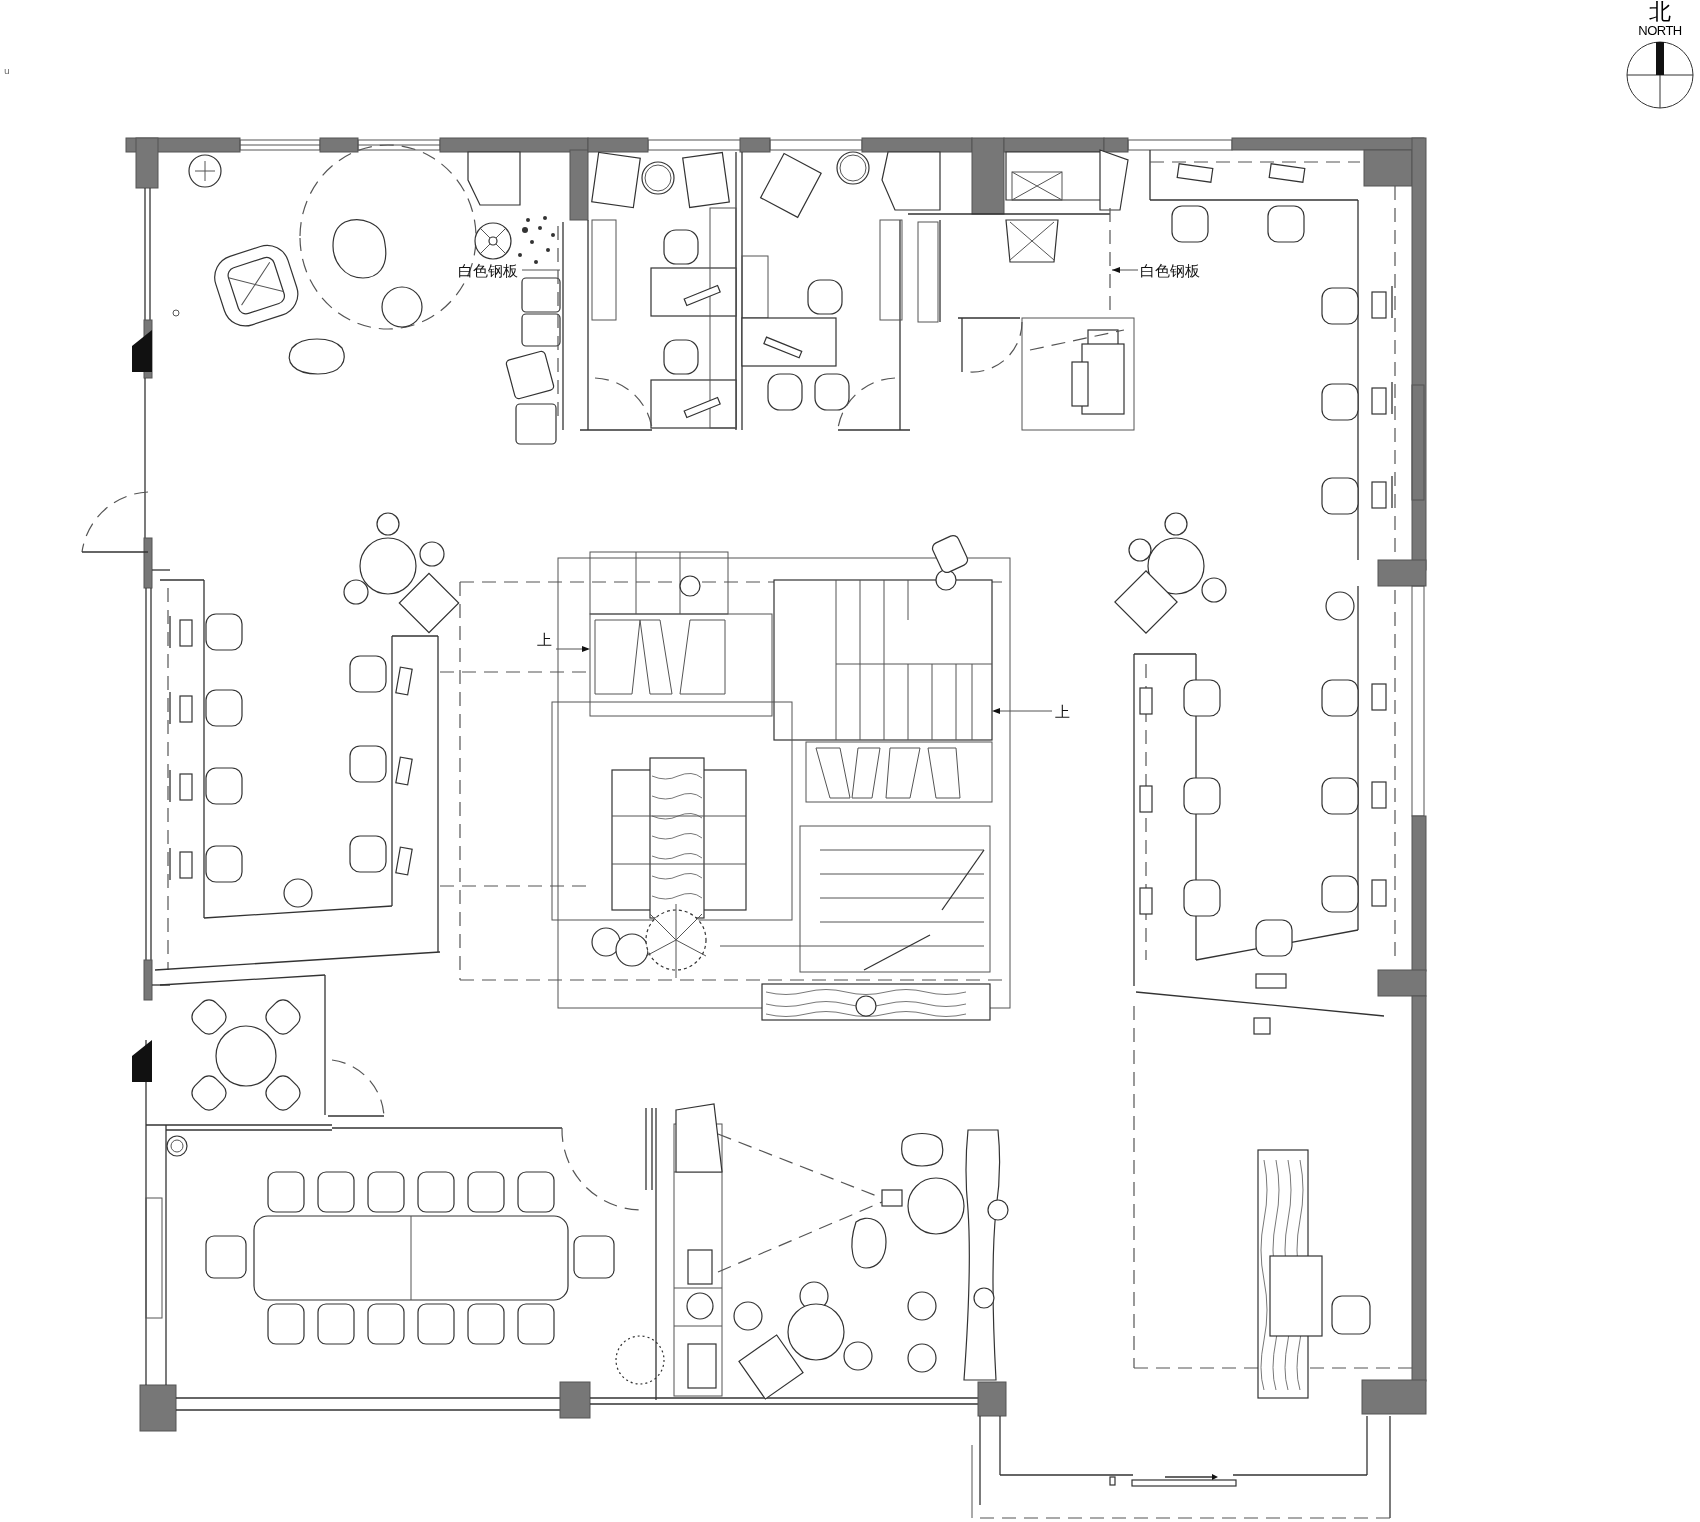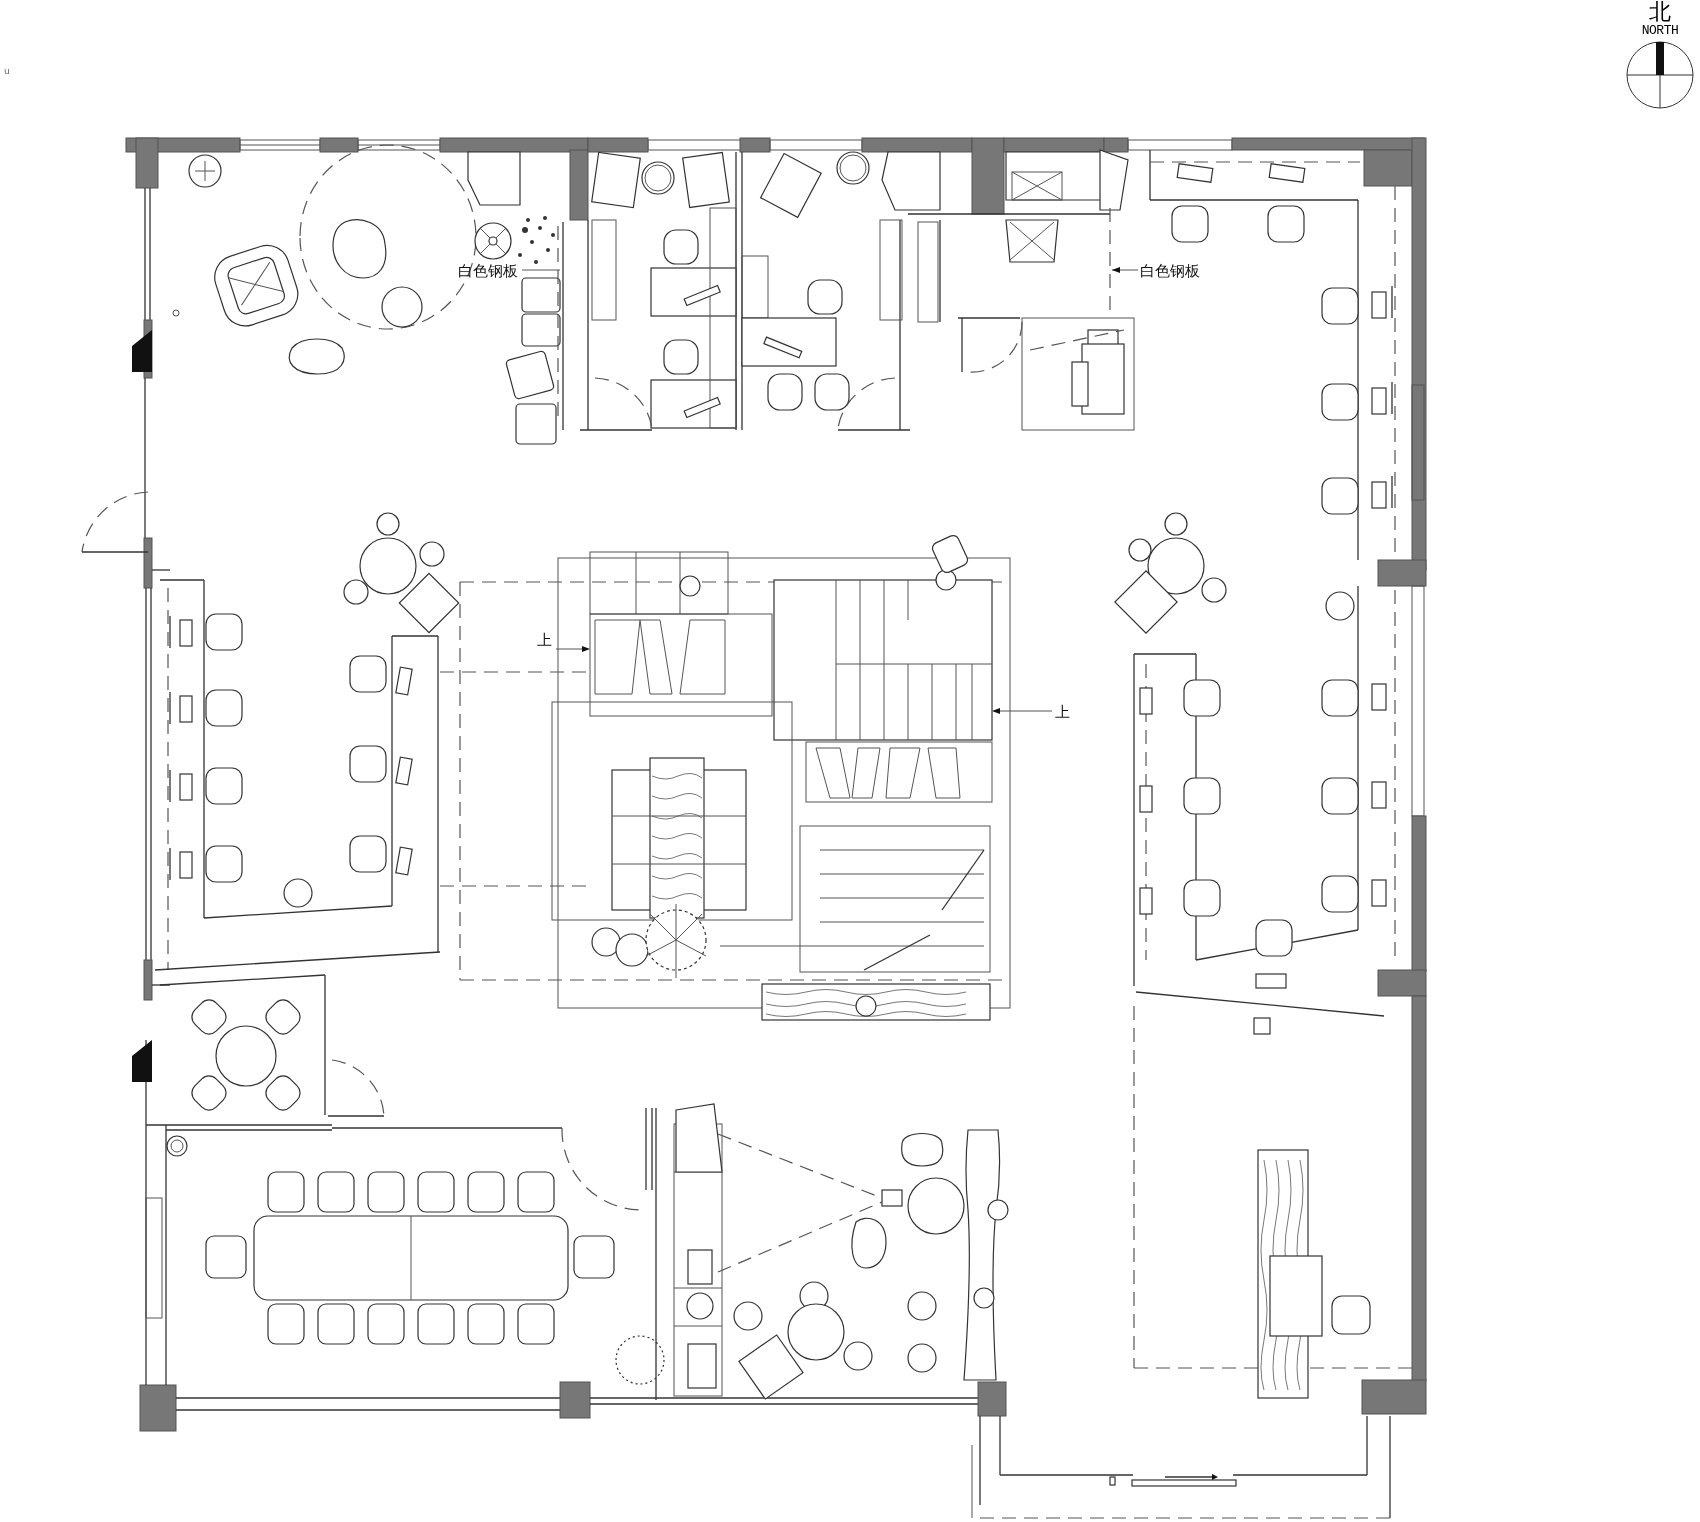--- a/index.html
+++ b/index.html
@@ -14,21 +14,21 @@
   .grain { fill:none; stroke:#555555; stroke-width:0.8; }
   .dots { fill:#333333; }
 </style>
 </head>
 <body>
 
 <div style="position:absolute;left:4px;top:66px;font-size:9px;color:#666;">u</div>
 
 <div style="position:absolute;left:1625px;top:0px;width:70px;height:120px;text-align:center;">
   <div style="font-family:'DejaVu Serif',serif;font-size:22px;line-height:24px;">北</div>
-  <div style="font-family:Liberation Mono, monospace;font-size:13px;line-height:14px;letter-spacing:-0.5px;">NORTH</div>
+  <div style="font-family:Liberation Sans, sans-serif;font-size:13px;line-height:14px;letter-spacing:-0.5px;">NORTH</div>
   <svg width="70" height="70" viewBox="0 0 70 70" style="display:block;margin:2px auto 0;">
     <circle cx="35" cy="35" r="33" fill="none" stroke="#333" stroke-width="1"></circle>
     <line x1="2" y1="35" x2="68" y2="35" stroke="#333" stroke-width="1"></line>
     <line x1="35" y1="35" x2="35" y2="68" stroke="#333" stroke-width="1"></line>
     <rect x="31" y="2" width="8" height="33" fill="#111"></rect>
   </svg>
 </div>
 
 <svg id="plan" viewBox="0 0 1700 1522" xmlns="http://www.w3.org/2000/svg">
 

